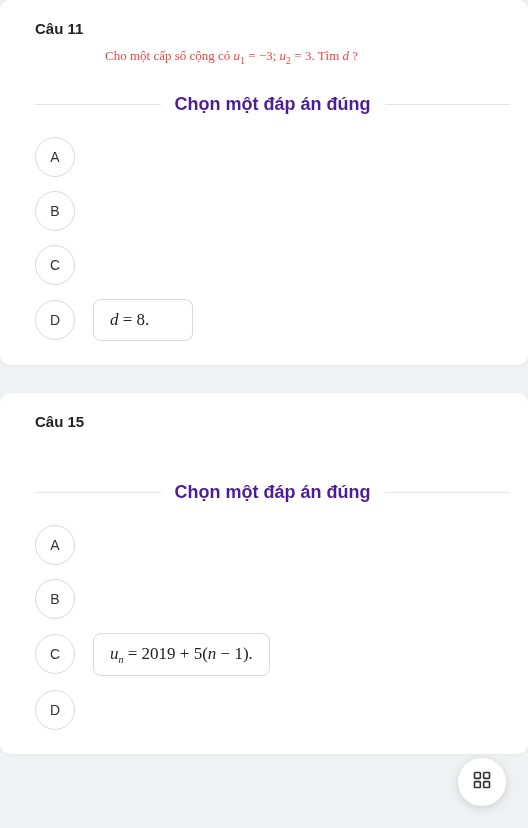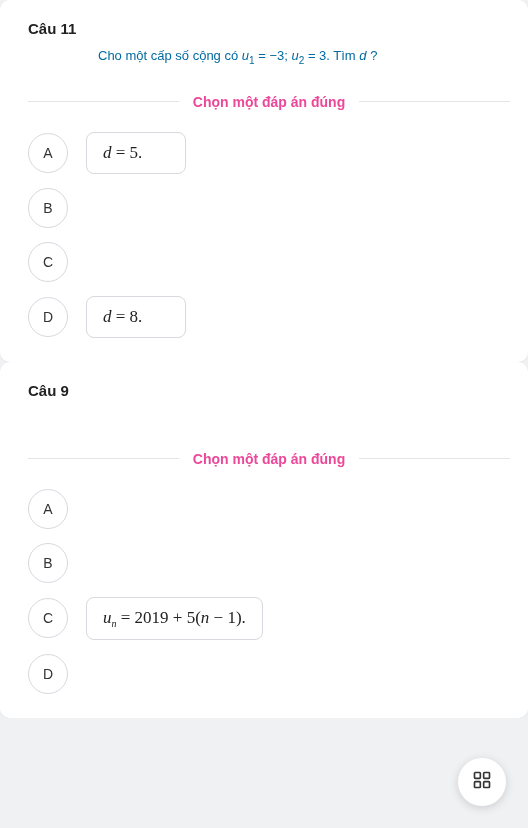--- a/index.html
+++ b/index.html
@@ -5,54 +5,55 @@
     * { box-sizing: border-box; margin: 0; padding: 0; }
     body {
       font-family: -apple-system, BlinkMacSystemFont, 'Segoe UI', Arial, sans-serif;
       background: #f0f1f3;
       width: 528px;
       padding: 0;
     }
     .card {
       background: #fff;
       border-radius: 10px;
-      padding: 20px 18px 24px 28px;
+      margin-bottom: 28px;
+      padding: 20px 18px 24px 35px;
       box-shadow: 0 1px 3px rgba(0,0,0,0.04);
     }
     .q-title {
       font-weight: 700;
       font-size: 15px;
       color: #222;
       margin-bottom: 10px;
     }
     .q-text {
-      font-family: Liberation Sans, sans-serif;
+      font-family: Liberation Serif, serif;
       font-size: 13px;
-      color: #0369a1;
+      color: #ef4444;
       margin-left: 70px;
       margin-bottom: 26px;
       line-height: 1.4;
     }
     .q-text .it { font-style: italic; }
     .sub { font-size: 10px; vertical-align: sub; }
     .divider-row {
       display: flex;
       align-items: center;
       margin-bottom: 22px;
     }
     .divider-line {
       flex: 1;
       height: 1px;
       background: #e2e4e8;
     }
     .divider-text {
       padding: 0 14px;
-      font-size: 14px;
+      font-size: 18px;
       font-weight: 600;
-      color: #ec4899;
+      color: #4c1d95;
     }
     .options {
       display: flex;
       flex-direction: column;
       gap: 14px;
     }
     .option-row {
       display: flex;
       align-items: center;
       gap: 18px;
@@ -108,37 +109,36 @@
 
   <div class="divider-row">
     <div class="divider-line"></div>
     <div class="divider-text">Chọn một đáp án đúng</div>
     <div class="divider-line"></div>
   </div>
 
   <div class="options">
     <div class="option-row">
       <div class="option-letter">A</div>
-      <div class="option-box"><span class="it">d</span> = 5.</div>
     </div>
     <div class="option-row">
       <div class="option-letter">B</div>
     </div>
     <div class="option-row">
       <div class="option-letter">C</div>
     </div>
     <div class="option-row">
       <div class="option-letter">D</div>
       <div class="option-box"><span class="it">d</span> = 8.</div>
     </div>
   </div>
 </div>
 
 <div class="card">
-  <div class="q-title">Câu 9</div>
+  <div class="q-title">Câu 15</div>
 
   <div class="spacer-big"></div>
 
   <div class="divider-row">
     <div class="divider-line"></div>
     <div class="divider-text">Chọn một đáp án đúng</div>
     <div class="divider-line"></div>
   </div>
 
   <div class="options">

